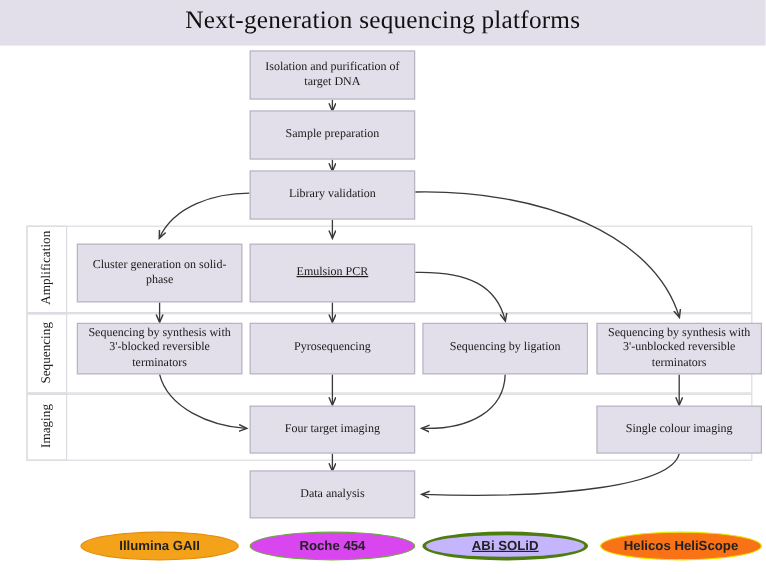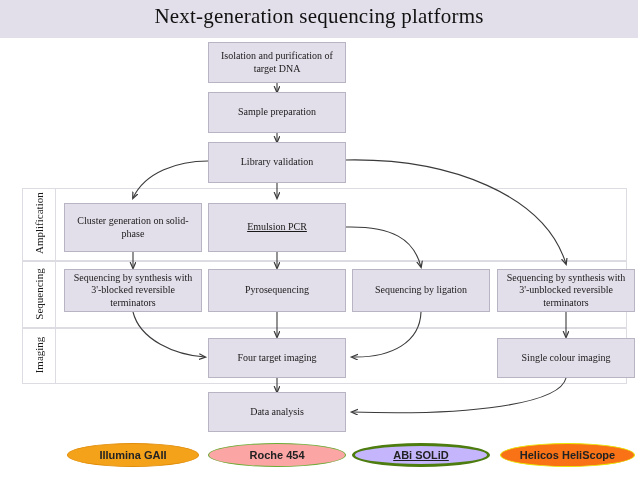--- a/index.html
+++ b/index.html
@@ -142,17 +142,17 @@
   <div class="pbox" style="left:352px;top:269px;width:138px;height:43px;">Sequencing by ligation</div>
   <div class="pbox" style="left:208px;top:269px;width:138px;height:43px;">Pyrosequencing</div>
   <div class="pbox" style="left:497px;top:269px;width:138px;height:43px;">Sequencing by synthesis with 3'-unblocked reversible terminators</div>
 
   <div class="pbox" style="left:208px;top:338px;width:138px;height:40px;">Four target imaging</div>
   <div class="pbox" style="left:497px;top:338px;width:138px;height:40px;">Single colour imaging</div>
 
   <div class="pbox" style="left:208px;top:392px;width:138px;height:40px;">Data analysis</div>
 
   <div class="pill" style="left:67px;top:443px;width:132px;height:24px;background:#f5a21b;border:1px solid #e08d0a;">Illumina GAII</div>
-  <div class="pill" style="left:208px;top:443px;width:138px;height:24px;background:#fca5a5;border:1px solid #6aad35;text-align:right;">Roche 454</div>
+  <div class="pill" style="left:208px;top:443px;width:138px;height:24px;background:#d946ef;border:1px solid #6aad35;text-align:right;">Roche 454</div>
   <div class="pill" style="left:352px;top:443px;width:138px;height:24px;background:#c4b5fd;border:3px solid #4d7c0f;text-decoration:underline;">ABi SOLiD</div>
   <div class="pill" style="left:500px;top:443px;width:135px;height:24px;background:#f97316;border:1px solid #e6e600;">Helicos HeliScope</div>
 
 </div>
 
 </body></html>

